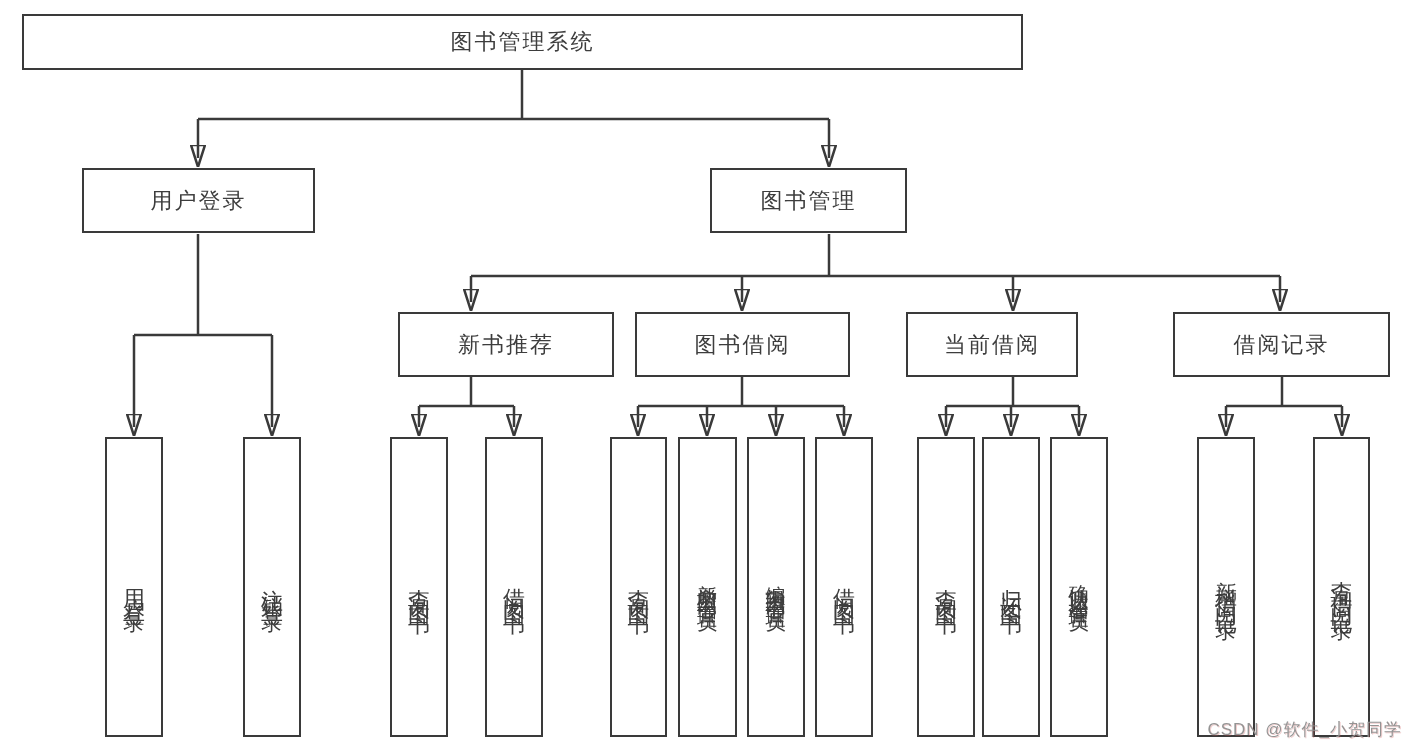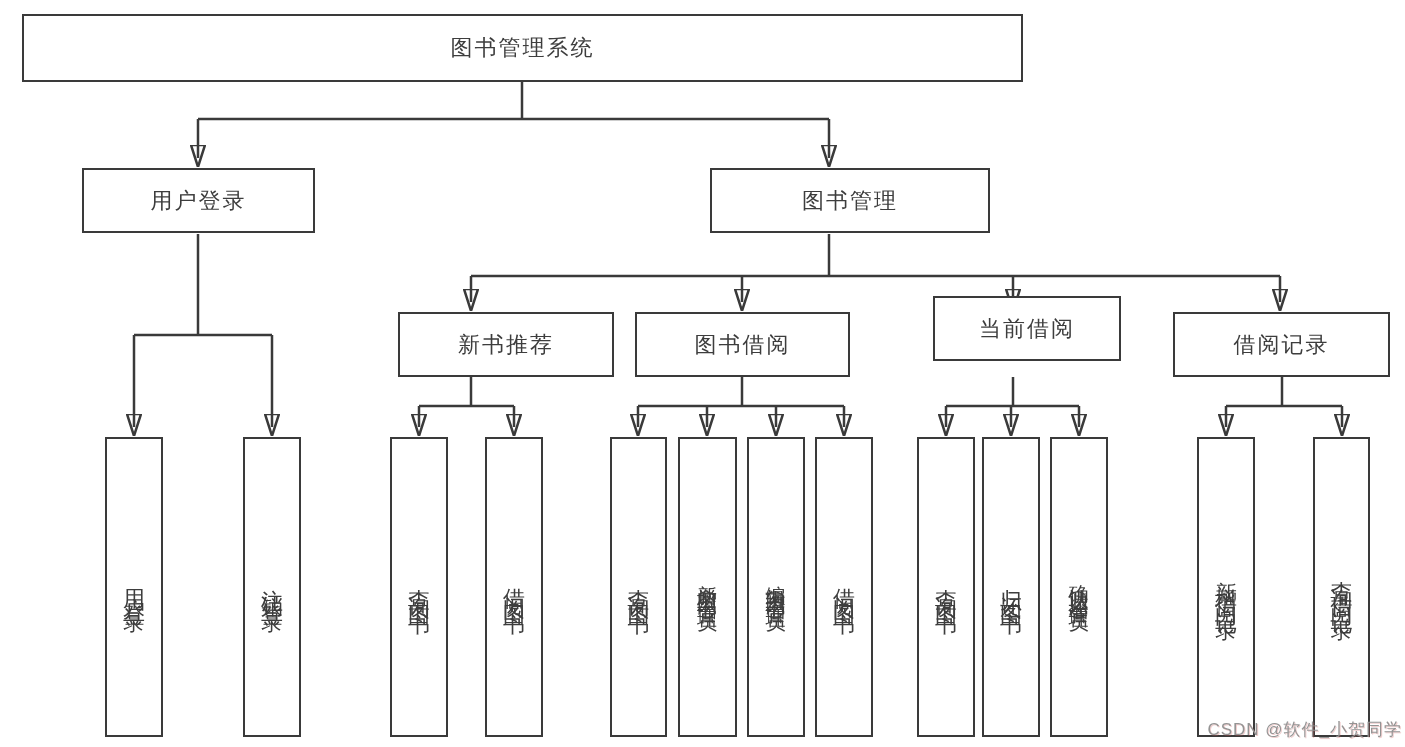--- a/index.html
+++ b/index.html
@@ -14,27 +14,27 @@
   #connectors path{stroke:#3a3a3a;stroke-width:2.5;fill:none;}
   .node{
     position:absolute;
     box-sizing:border-box;
     border:2.5px solid #3a3a3a;
     background:#ffffff;
     display:flex;align-items:center;justify-content:center;
     color:#3d3d3d;
   }
   .hlabel{font-size:22px;letter-spacing:2px;white-space:nowrap;}
-  .root{left:22px;top:14px;width:1001px;height:68px;}
+  .root{left:22px;top:14px;width:1001px;height:56px;}
   .lvl2,.lvl3{height:65px;}
   .n-userlogin{left:82px;top:168px;width:233px;}
-  .n-bookmgmt{left:710px;top:168px;width:280px;}
+  .n-bookmgmt{left:710px;top:168px;width:197px;}
   .n-newbook{left:363px;top:312px;width:216px;margin-left:35px;}
   .n-borrow{left:635px;top:312px;width:215px;text-align:right;}
-  .n-current{left:906px;top:296px;width:188px;margin-left:27px;}
+  .n-current{left:906px;top:312px;width:172px;}
   .n-record{left:1173px;top:312px;width:217px;}
   .leaf{top:437px;width:58px;height:300px;}
   .vtext{
     writing-mode:vertical-rl;
     text-orientation:mixed;
     font-size:22px;
     letter-spacing:8px;
     line-height:1;
     white-space:nowrap;
   }

